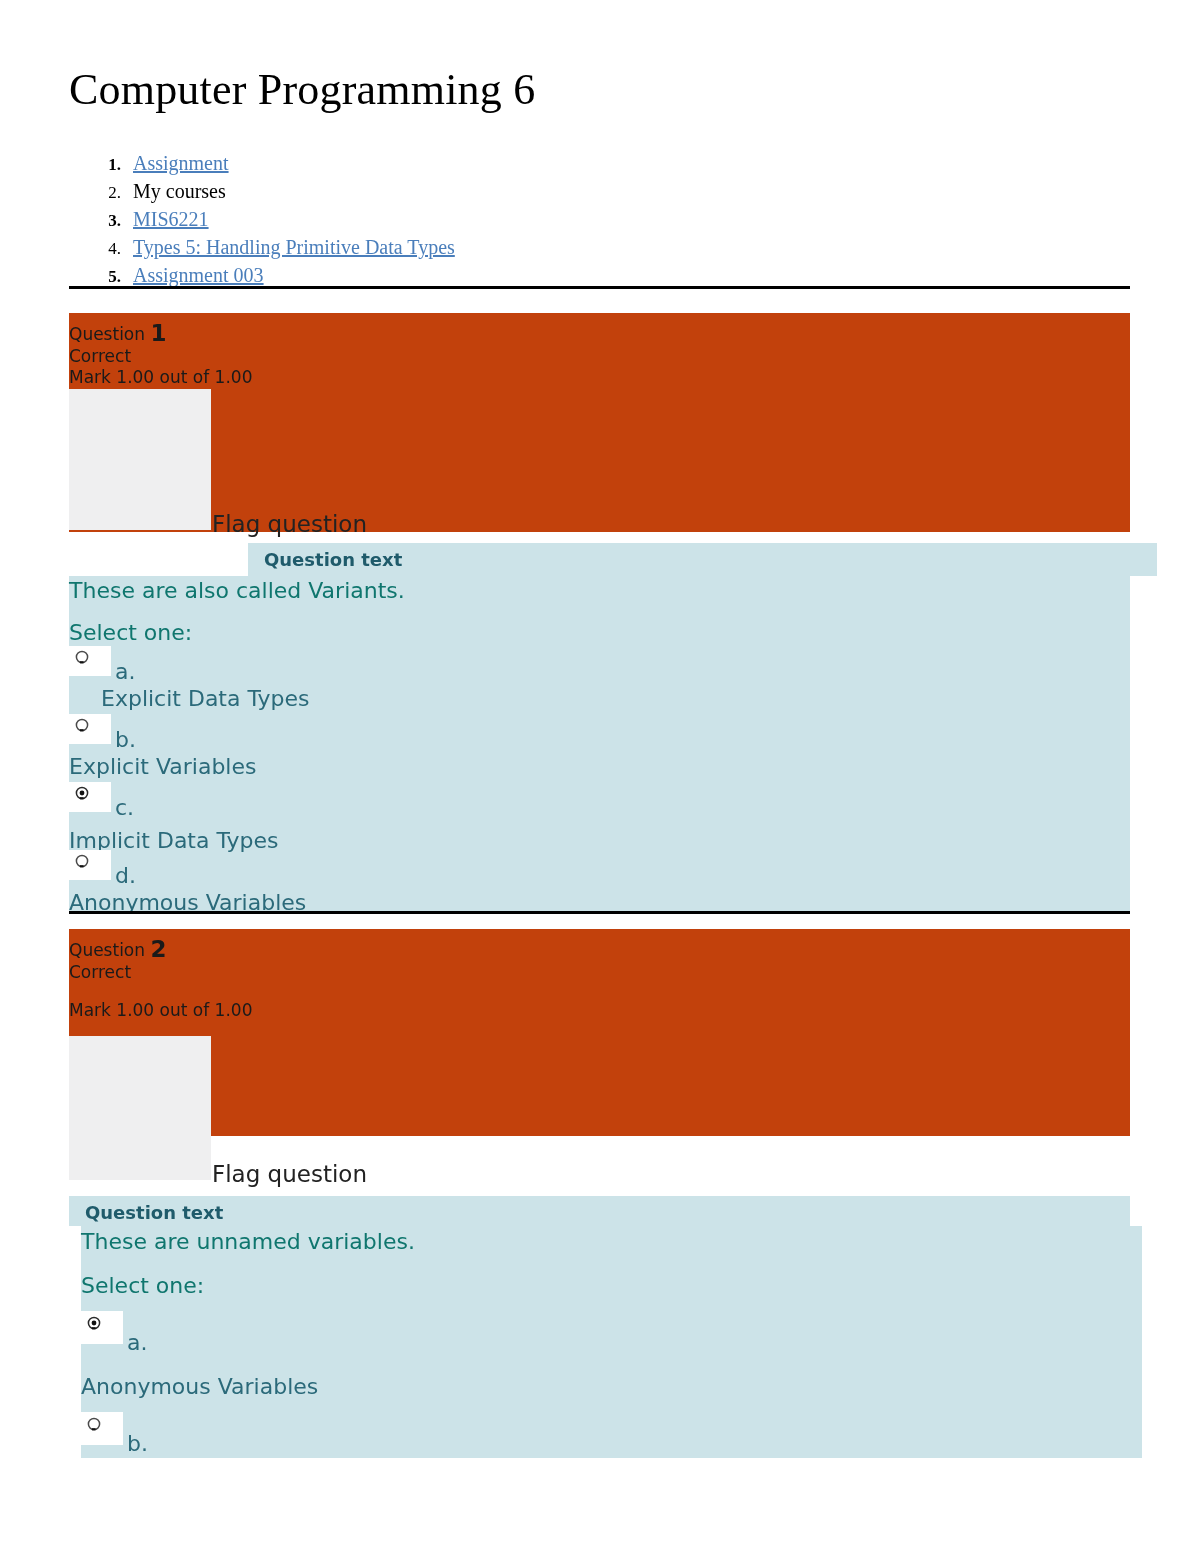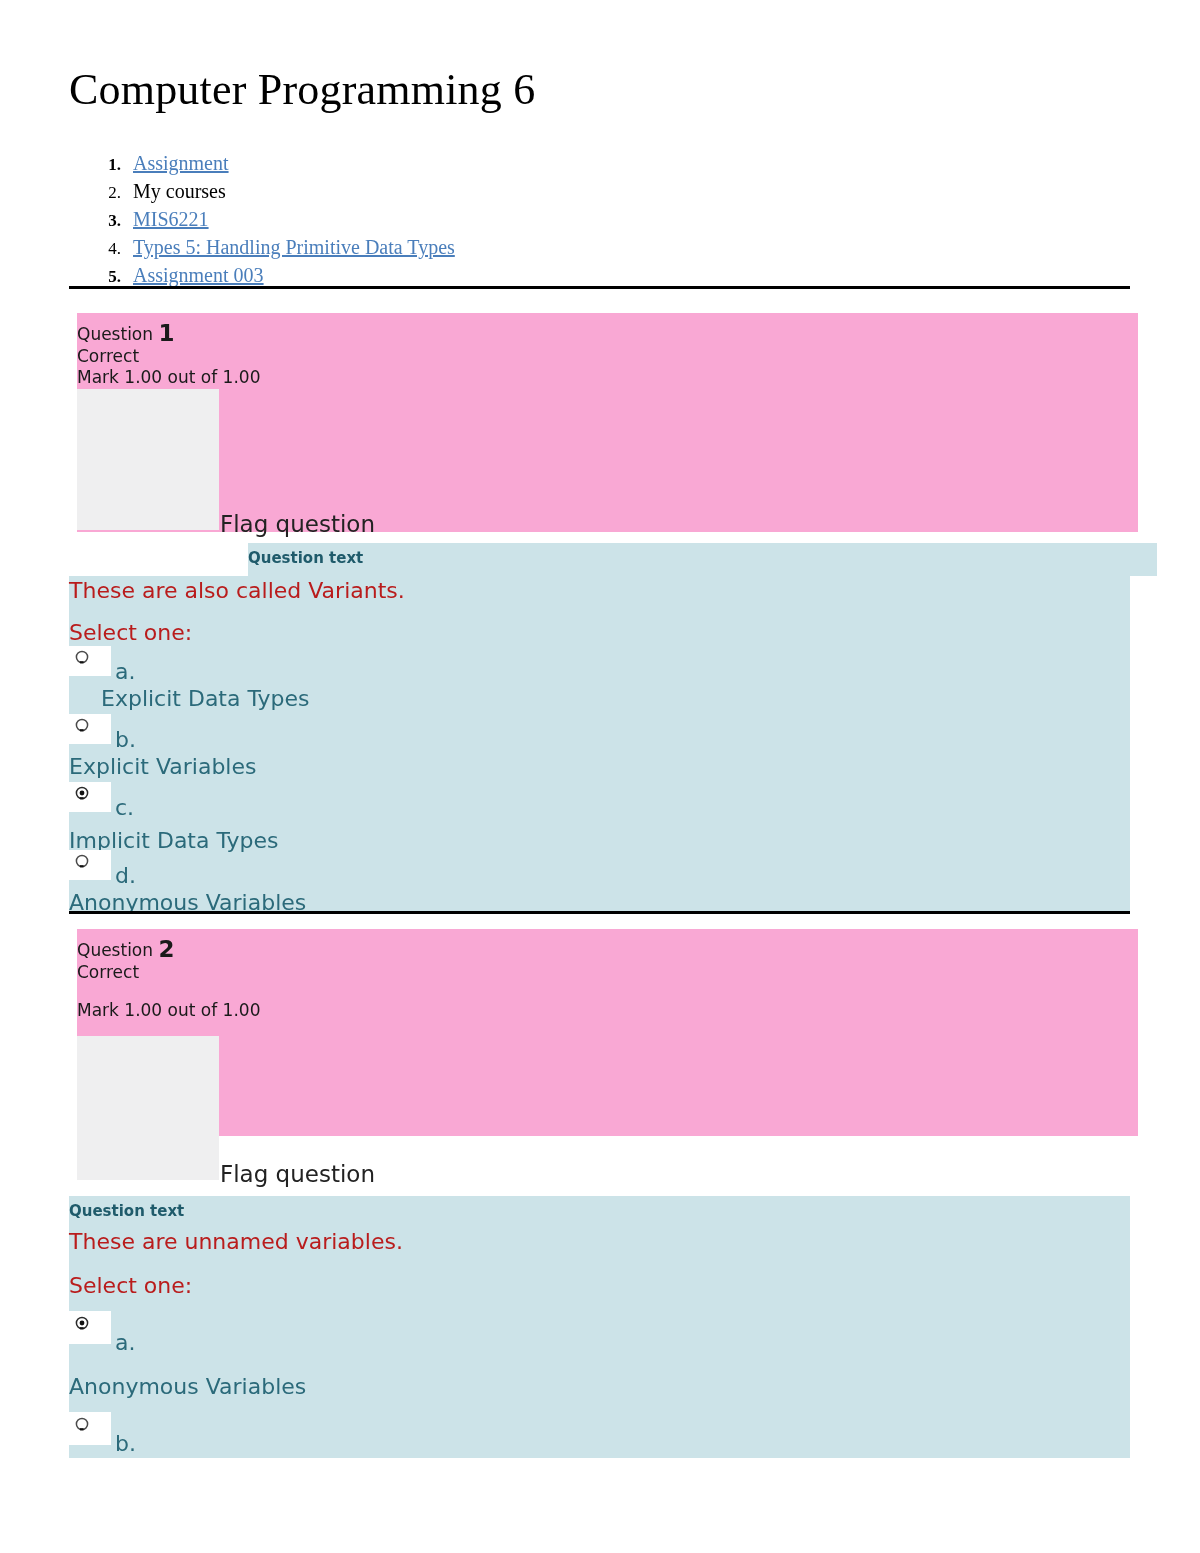--- a/index.html
+++ b/index.html
@@ -65,22 +65,21 @@
     position: absolute;
     left: 69px;
     height: 3px;
     background: #000000;
   }
 
   
   .qinfo {
     position: absolute;
     left: 69px;
-    background: #f9a8d4;
-    margin-left: 8px;
+    background: #c2410c;
   }
   .qinfo-inner-light {
     position: absolute;
     background: #efeff0;
   }
   .qinfo-line {
     position: absolute;
     font-size: 17px;
     line-height: 21px;
     color: #1a1a1a;
@@ -104,33 +103,34 @@
     left: 69px;
     background: #cce3e8;
   }
   .qheader-band {
     position: absolute;
     left: 69px;
     background: #cce3e8;
   }
   .qtext-label {
     position: absolute;
-    font-size: 15px;
+    font-size: 18px;
     font-weight: bold;
     color: #1f5b6b;
     white-space: nowrap;
+    margin-left: 16px;
   }
   .qtext-label-patch {
     position: absolute;
     background: #ffffff;
   }
   .qbody-text {
     position: absolute;
     font-size: 22px;
-    color: #b91c1c;
+    color: #0f766e;
     white-space: nowrap;
   }
   .opt-label {
     position: absolute;
     font-size: 22px;
     color: #2b6a7a;
     white-space: nowrap;
   }
   .opt-answer {
     position: absolute;
@@ -272,21 +272,21 @@
 
   <div class="qinfo-line" style="left:0px; top:71px;">Mark 1.00 out of 1.00</div>
 
   <div class="flag-text" style="left:143px; top:232px;">Flag question</div>
 </div>
 
 <div class="qheader-band" style="top:1196px; width:1061px; height:30px;"></div>
 
 <div class="qtext-label" style="left:69px; top:1202px;">Question text</div>
 
-<div class="qcontent" style="top:1226px; width:1061px; height:232px;">
+<div class="qcontent" style="top:1226px; width:1061px; height:232px;margin-left:12px;">
 
   <div class="qbody-text" style="left:0px; top:3px;">These are unnamed variables.</div>
 
   <div class="qbody-text" style="left:0px; top:47px;">Select one:</div>
 
   <div class="radio-patch" style="left:0px; top:85px; width:42px; height:33px;"></div>
   <div class="radio" style="left:6px; top:90px;">
     <svg width="14" height="14" viewBox="0 0 14 14">
       <circle cx="7" cy="7" r="5.6" fill="#ffffff" stroke="#2a2a2a" stroke-width="1.5"></circle>
       <circle cx="7" cy="7" r="2.4" fill="#111111"></circle>

